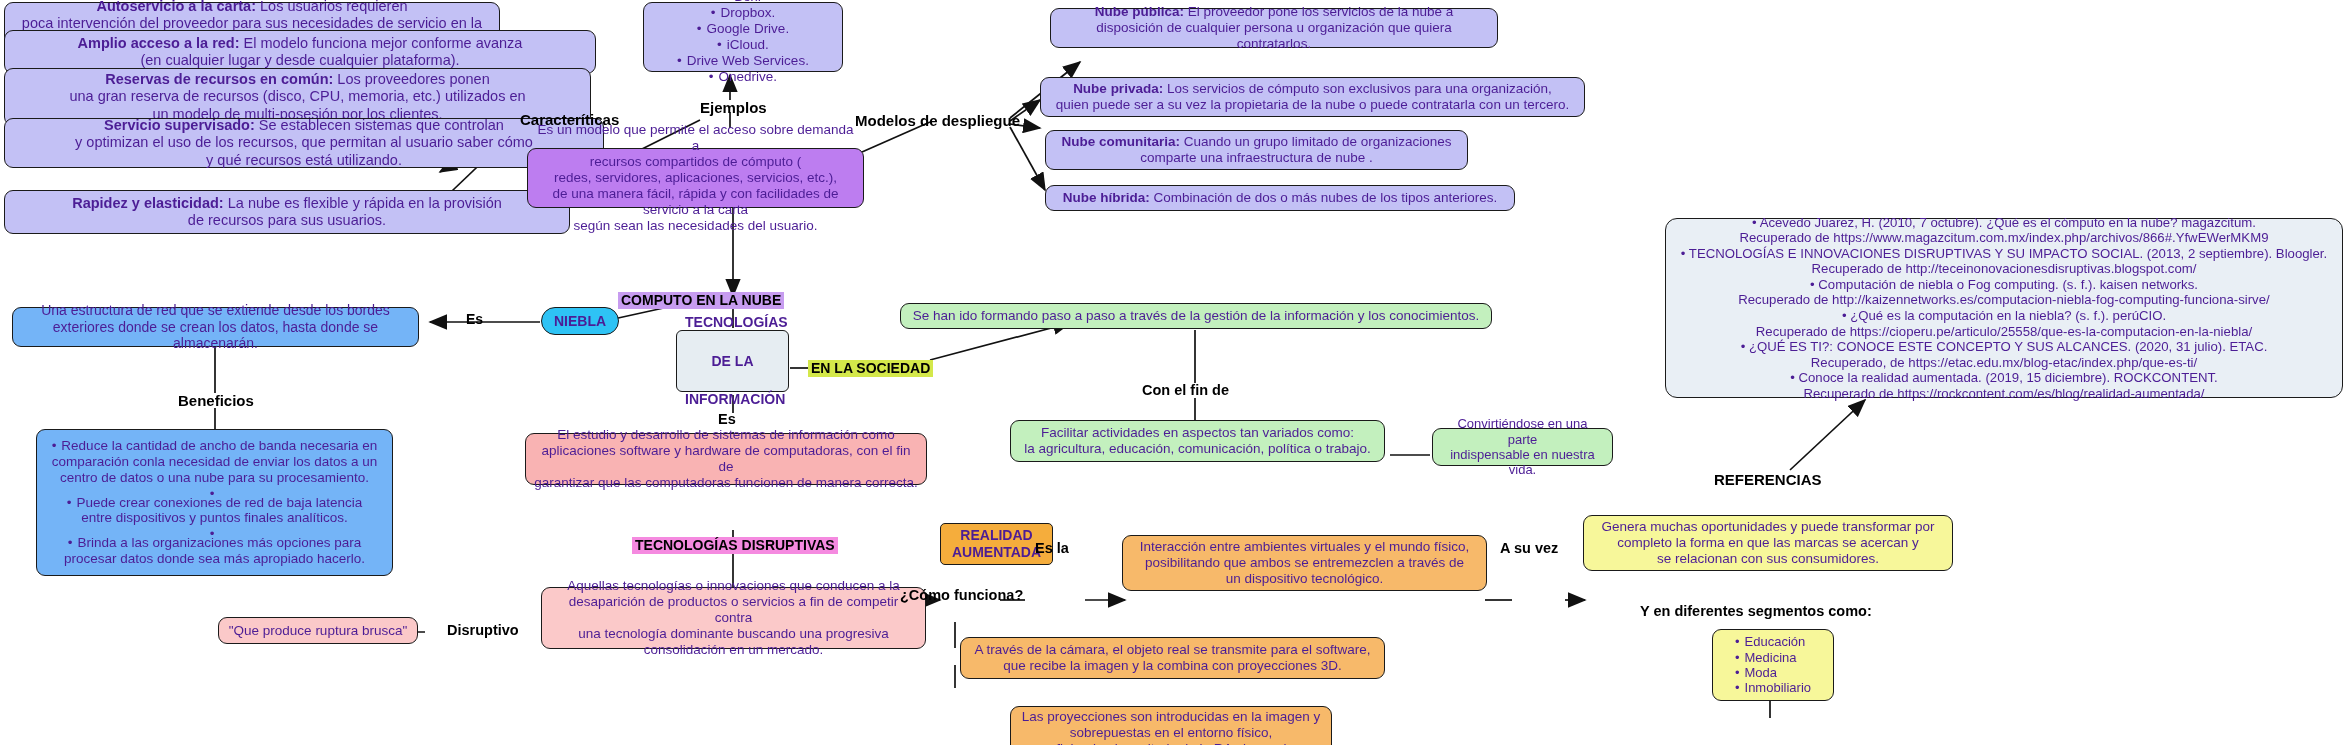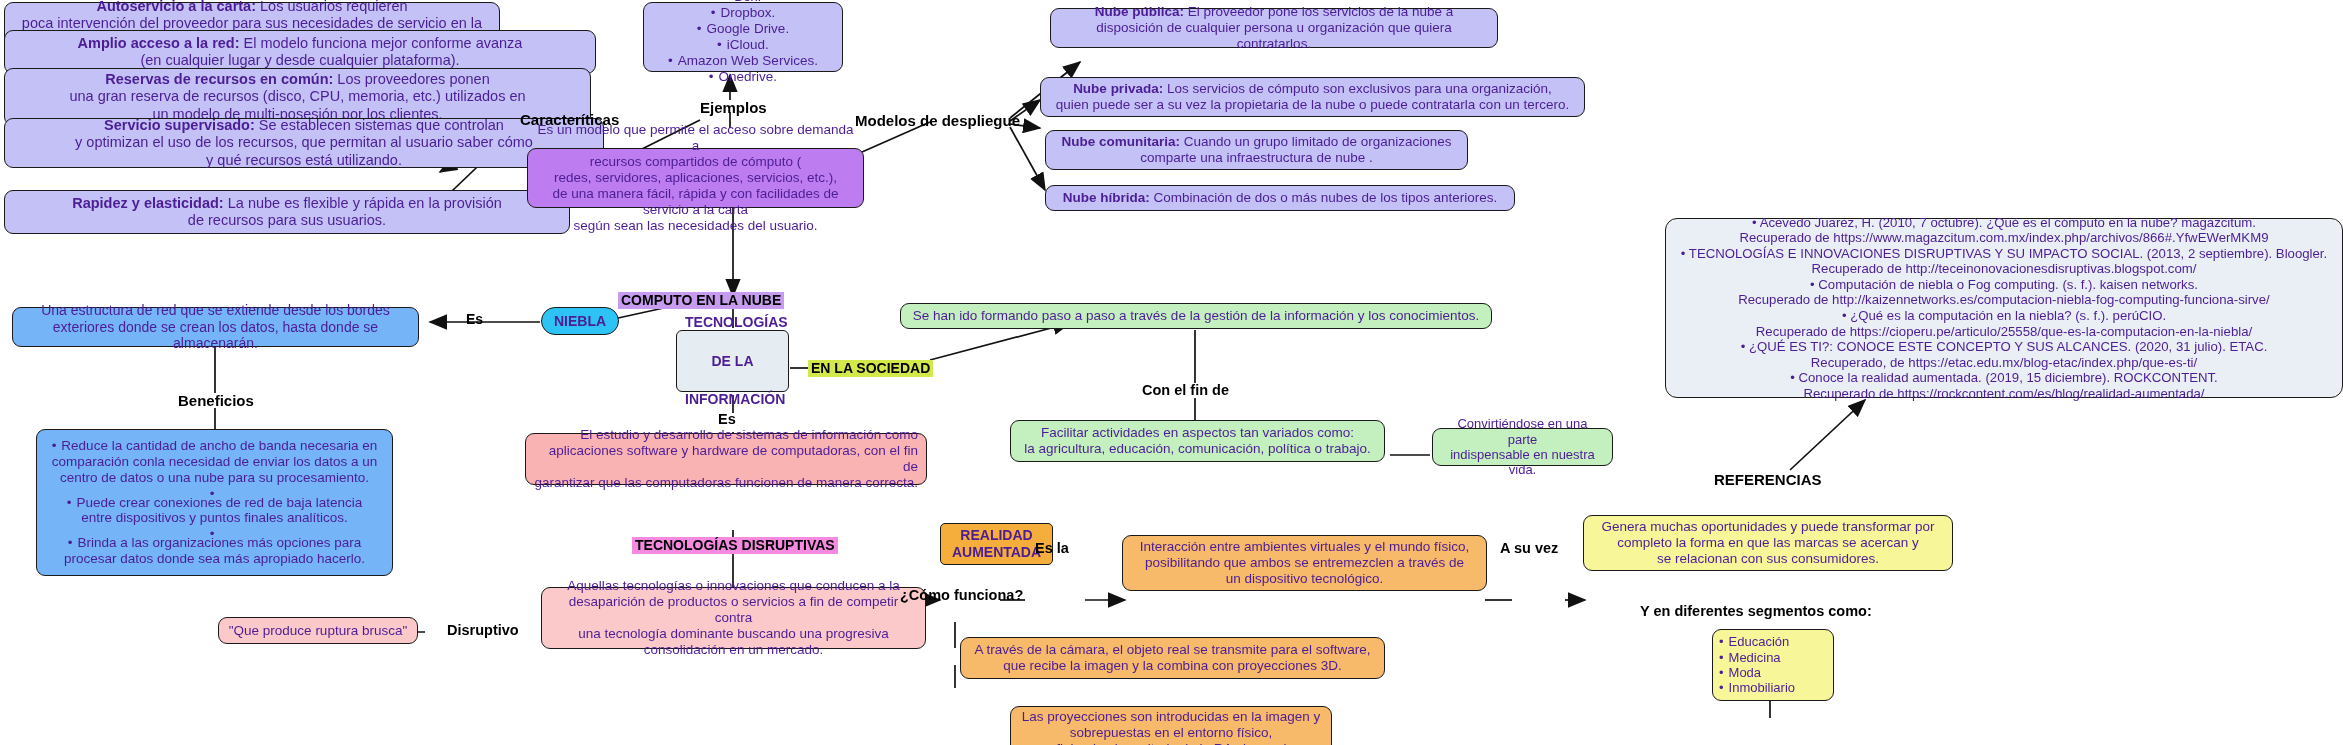--- a/index.html
+++ b/index.html
@@ -171,21 +171,21 @@
   </div>
 
   <div class="lbl" style="left:520px; top:112px; font-size:15px;">Caracteríticas</div>
 
   <div class="node lav" style="left:643px; top:2px; width:200px; height:70px; font-size:13.5px; padding:4px 6px;">
     <ul class="bl">
       <li>Box.</li>
       <li>Dropbox.</li>
       <li>Google Drive.</li>
       <li>iCloud.</li>
-      <li>Amazon Web Services.</li>
+      <li>Drive Web Services.</li>
       <li>Onedrive.</li>
     </ul>
   </div>
 
   <div class="lbl" style="left:700px; top:100px; font-size:15px;">Ejemplos</div>
 
   <div class="node purp" style="left:527px; top:148px; width:337px; height:60px; font-size:13.5px;">
     <p>Es un modelo que permite el acceso sobre demanda a</p>
     <p>recursos compartidos de cómputo (</p>
     <p>redes, servidores, aplicaciones, servicios, etc.),</p>
@@ -263,21 +263,21 @@
     <p style="white-space:pre-wrap;">Facilitar actividades en aspectos tan variados como:
 la agricultura, educación, comunicación, política o trabajo.</p>
   </div>
 
   <div class="node grn" style="left:1432px; top:428px; width:181px; height:38px; font-size:13px;">
     <p style="white-space:pre-wrap;">Convirtiéndose en una parte
 indispensable en nuestra vida.</p>
   </div>
 
   <div class="node pink" style="left:525px; top:433px; width:402px; height:52px; font-size:13.5px;">
-    <p style="white-space:pre-wrap;text-align:right;">El estudio y desarrollo de sistemas de información como
+    <p style="white-space:pre-wrap;">El estudio y desarrollo de sistemas de información como
 aplicaciones software y hardware de computadoras, con el fin de
 garantizar que las computadoras funcionen de manera correcta.</p>
   </div>
 
   <div class="lbl hl" style="left:632px; top:537px; font-size:14px; background:#f58ae0;">TECNOLOGÍAS DISRUPTIVAS</div>
 
   <div class="node pinkl" style="left:541px; top:587px; width:385px; height:62px; font-size:13.5px;">
     <p style="white-space:pre-wrap;">Aquellas tecnologías o innovaciones que conducen a la
 desaparición de productos o servicios a fin de competir contra
 una tecnología dominante buscando una progresiva
@@ -319,21 +319,21 @@
   </div>
 
   <div class="node org" style="left:1010px; top:686px; width:322px; height:54px; font-size:13.5px;">
     <p style="white-space:pre-wrap;">Las proyecciones son introducidas en la imagen y
 sobrepuestas en el entorno físico,
 reflejando el resultado de la RA al usuario.</p>
   </div>
 
   <div class="lbl" style="left:1640px; top:604px; font-size:14.5px;">Y en diferentes segmentos como:</div>
 
-  <div class="node yel" style="left:1712px; top:629px; width:122px; height:72px; font-size:13px; padding:5px 6px;">
+  <div class="node yel" style="left:1712px; top:629px; width:122px; height:72px; font-size:13px; padding:5px 6px;align-items:center;">
     <ul class="bl" style="text-align:left;">
       <li>Educación</li>
       <li>Medicina</li>
       <li>Moda</li>
       <li>Inmobiliario</li>
     </ul>
   </div>
 
   <div class="node ref" style="left:1665px; top:218px; width:678px; height:180px; font-size:13.2px; padding:8px 10px; border-radius:12px;">
     <p style="text-indent:0;">•  Acevedo Juarez, H. (2010, 7 octubre). ¿Qué es el cómputo en la nube? magazcitum.</p>

